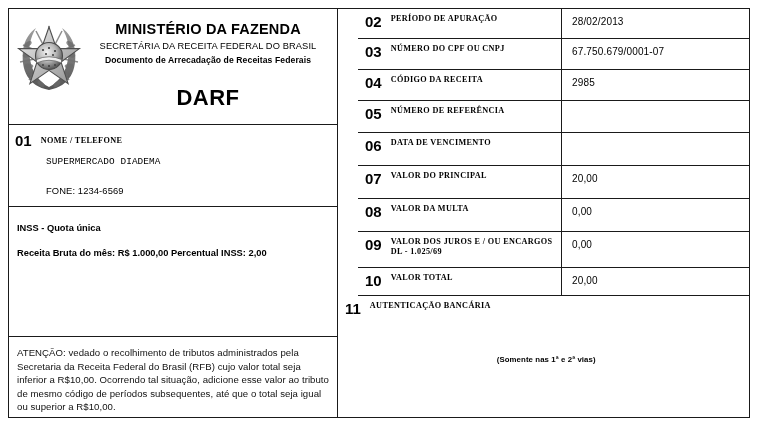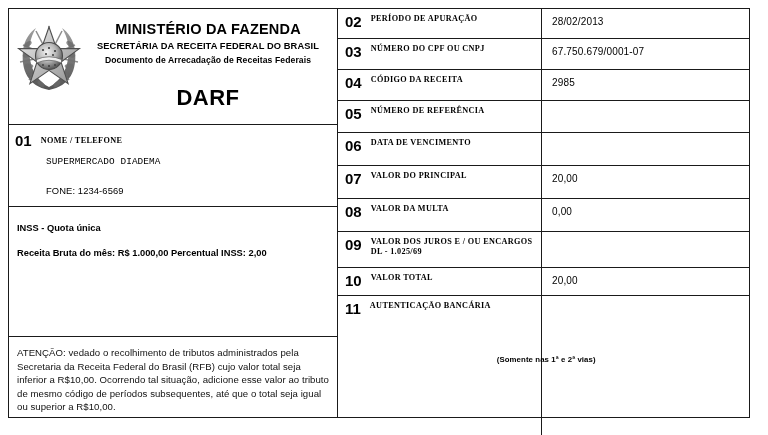--- a/index.html
+++ b/index.html
@@ -14,21 +14,21 @@
   .left{width:329px;box-sizing:border-box;border-right:1.5px solid #1a1a1a;
         display:flex;flex-direction:column;}
 
   .hdr{height:116px;box-sizing:border-box;border-bottom:1.5px solid #1a1a1a;
        display:flex;align-items:flex-start;padding:6px 4px 0 6px;}
   .crest{width:68px;height:86px;flex:0 0 68px;display:flex;
          align-items:center;justify-content:center;margin-top:2px;}
   .crest svg{display:block;}
   .hdrtxt{flex:1;text-align:center;padding-top:6px;}
   .t1{font-size:14.5px;font-weight:bold;letter-spacing:.2px;color:#000;line-height:1.15;}
-  .t2{font-size:9.3px;font-weight:bold;color:#000;margin-top:3px;letter-spacing:.1px;}
+  .t2{font-size:9.3px;font-weight:normal;color:#000;margin-top:3px;letter-spacing:.1px;}
   .t3{font-size:8.6px;font-weight:bold;color:#000;margin-top:4px;letter-spacing:.1px;}
   .t4{font-size:22px;font-weight:bold;color:#000;margin-top:20px;letter-spacing:.5px;}
 
   .b01{height:82px;box-sizing:border-box;border-bottom:1.5px solid #1a1a1a;
        padding:6px 0 0 6px;position:relative;}
   .numlbl{font-size:15px;font-weight:bold;color:#000;display:inline-block;
           vertical-align:middle;line-height:1;}
   .fieldcap{font-size:8.2px;font-weight:bold;color:#000;letter-spacing:.35px;
             display:inline-block;vertical-align:middle;margin-left:9px;
             line-height:1.25;text-transform:uppercase;font-family:Liberation Serif, serif;}
@@ -38,28 +38,28 @@
   .binss{height:130px;box-sizing:border-box;border-bottom:1.5px solid #1a1a1a;
          padding:16px 0 0 8px;}
   .inss1{font-size:9.3px;font-weight:bold;color:#000;}
   .inss2{font-size:9.3px;font-weight:bold;color:#000;margin-top:15px;}
 
   .bwarn{flex:1;box-sizing:border-box;padding:9px 8px 0 8px;}
   .warn{font-size:9.6px;color:#111;line-height:1.42;letter-spacing:.05px;}
 
   
   .right{flex:1;display:flex;flex-direction:column;}
-  .row{display:flex;box-sizing:border-box;border-bottom:1.5px solid #1a1a1a;}
+  .row{display:flex;box-sizing:border-box;border-bottom:1.5px solid #1a1a1a;margin-left:20px;}
   .rlabel{width:204px;flex:0 0 204px;box-sizing:border-box;
           border-right:1.5px solid #1a1a1a;padding:5px 4px 0 7px;
           display:flex;align-items:flex-start;}
   .rval{flex:1;box-sizing:border-box;padding:7px 0 0 10px;
         font-size:10px;color:#000;letter-spacing:.15px;}
   .r-h30{height:30px;} .r-h31{height:31px;} .r-h32{height:32px;}
-  .r-h33{height:33px;} .r-h36{height:36px;flex-direction:column;} .r-h28{height:28px;}
+  .r-h33{height:33px;} .r-h36{height:36px;} .r-h28{height:28px;}
 
   .auth{flex:1;box-sizing:border-box;padding:5px 4px 0 7px;
         display:flex;align-items:flex-start;border-bottom:none;}
   .authnote{font-size:7.8px;color:#000;margin-left:6px;align-self:center;
             letter-spacing:.1px;font-weight:bold;}
 </style>
 </head>
 <body>
 
 <div class="darf">

